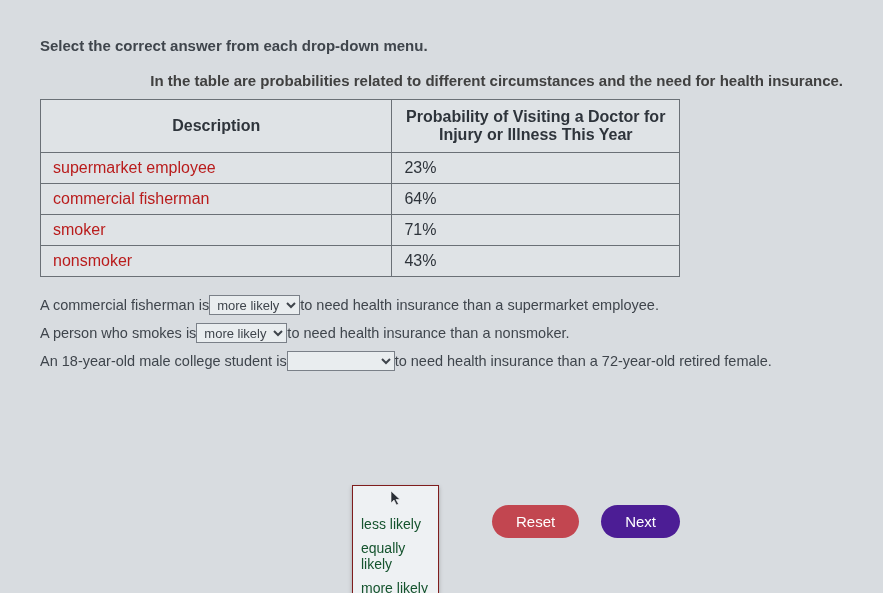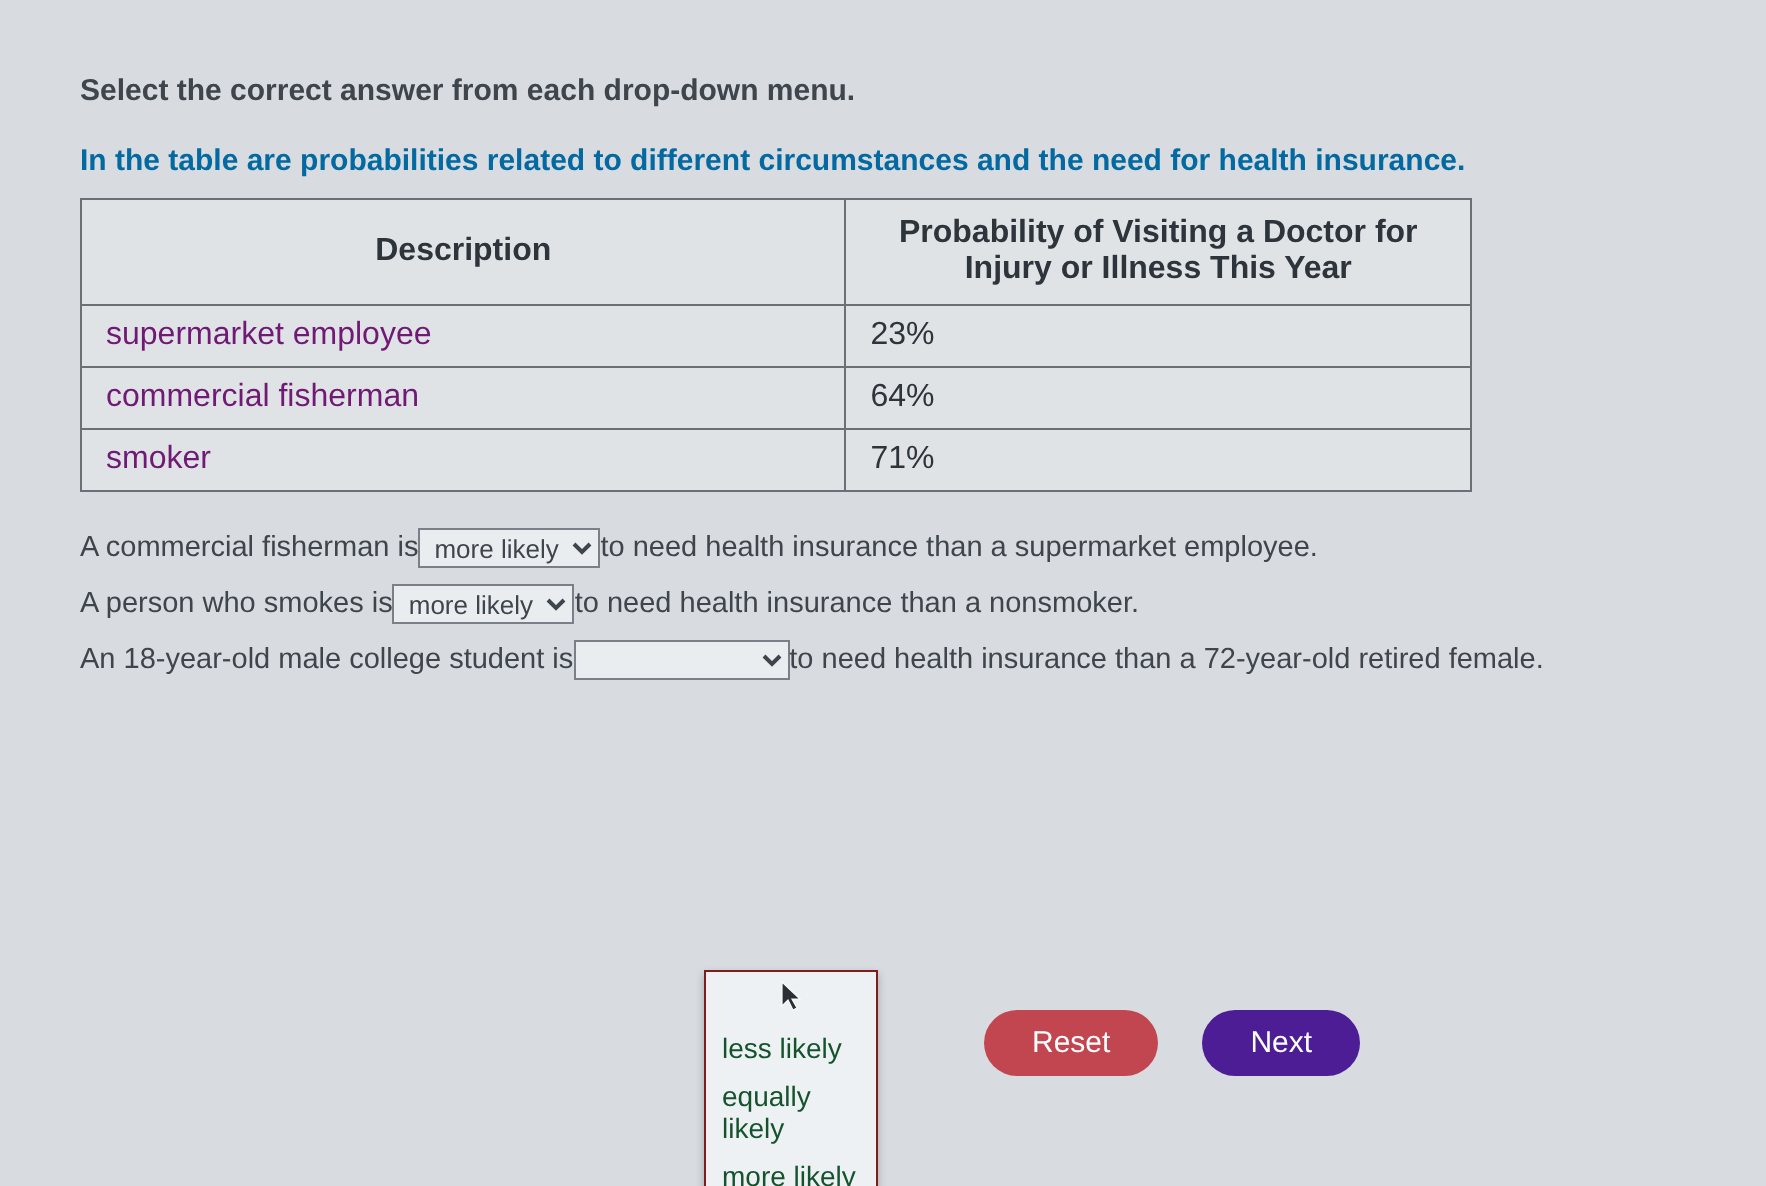--- a/index.html
+++ b/index.html
@@ -16,41 +16,42 @@
       font-size: 15px;
       font-weight: bold;
       margin-bottom: 18px;
       color: #3f454c;
       margin-top: 19px;
     }
     .intro {
       font-size: 15px;
       font-weight: bold;
       margin-bottom: 10px;
-      color: #0369a1;
+      color: #404040;
+      text-align: right;
     }
     table {
       border-collapse: collapse;
       margin-bottom: 18px;
-      width: 696px;
+      width: 640px;
     }
     th, td {
       border: 1.5px solid #6a7076;
       padding: 6px 12px;
       font-size: 16px;
       background: #dfe3e6;
     }
     th {
       text-align: center;
       font-weight: bold;
       padding: 8px 12px;
       color: #2e343b;
     }
     th:first-child { width: 55%; }
-    td.desc { text-align: left; color: #701a75; font-weight: 500; }
+    td.desc { text-align: left; color: #b91c1c; font-weight: 500; }
     td.val { color: #2e343b; }
     .sentence {
       font-size: 14.5px;
       margin-bottom: 8px;
       color: #3f454c;
       display: flex;
       align-items: center;
       flex-wrap: wrap;
       gap: 0;
     }
@@ -128,20 +129,24 @@
       <td class="val">23%</td>
     </tr>
     <tr>
       <td class="desc">commercial fisherman</td>
       <td class="val">64%</td>
     </tr>
     <tr>
       <td class="desc">smoker</td>
       <td class="val">71%</td>
     </tr>
+    <tr>
+      <td class="desc">nonsmoker</td>
+      <td class="val">43%</td>
+    </tr>
   </tbody>
 </table>
 
 <div class="sentence">
   <span>A commercial fisherman is</span>
   <select class="dd">
     <option>more likely</option>
   </select>
   <span>to need health insurance than a supermarket employee.</span>
 </div>

